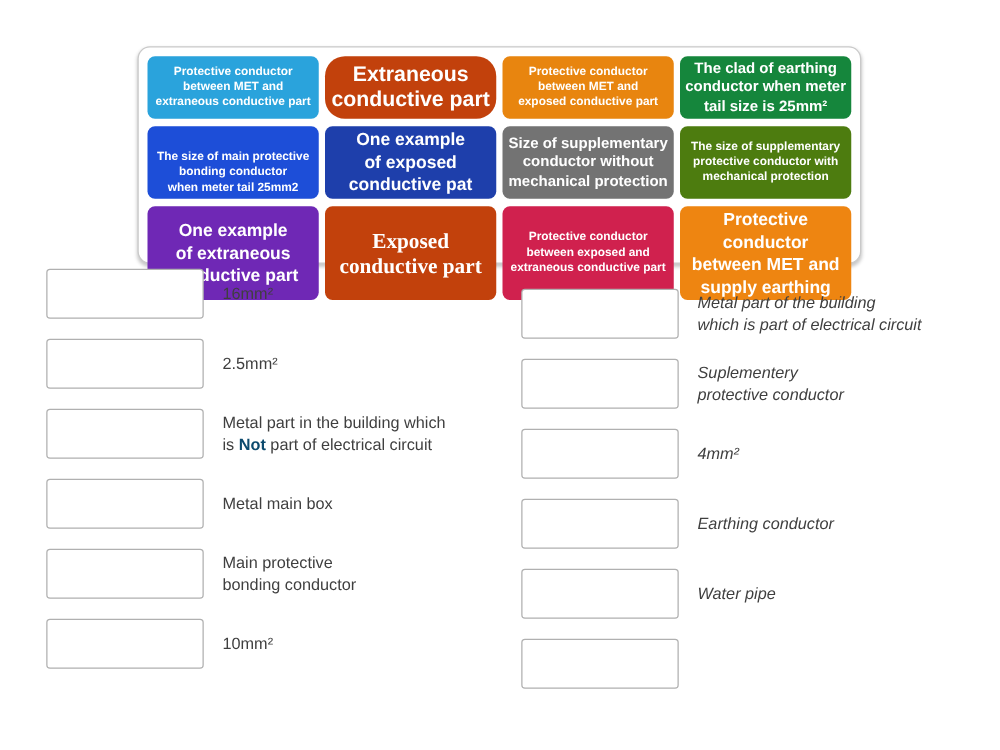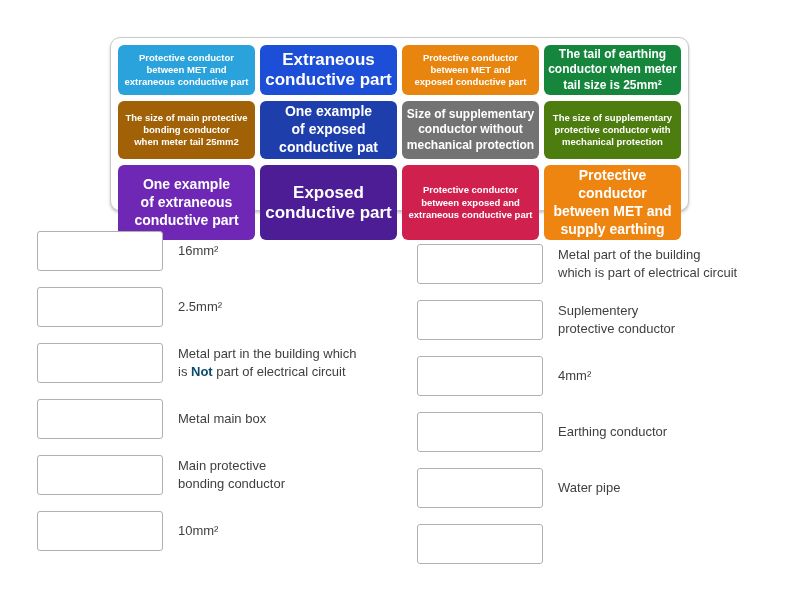--- a/index.html
+++ b/index.html
@@ -16,58 +16,58 @@
     display:flex;flex-direction:column;justify-content:center;align-items:center;
     line-height:1.28;cursor:grab;padding:2px 3px;}
   .tile .ln{display:block;}
   .t-sm{font-size:9.5px;}
   .t-md{font-size:12px;}
   .t-md2{font-size:14px;}
   .t-lg{font-size:17px;line-height:1.15;}
 
   
   .match-col{position:absolute;display:flex;flex-direction:column;gap:16px;}
-  .col-left{left:37px;top:231px;}
-  .col-right{left:417px;top:244px;}
+  .col-left{left:37px;top:215px;}
+  .col-right{left:417px;top:231px;font-style:italic;}
   .match-row{display:flex;align-items:center;height:40px;}
   .drop-slot{width:126px;height:40px;background:#ffffff;border:1px solid #b0b0b0;
     border-radius:3px;flex:0 0 auto;}
   .answer-label{margin-left:15px;font-size:13px;color:#3f3f3f;line-height:1.35;}
   .answer-label .ln{display:block;}
   .answer-label b{font-weight:bold;color:#0c4a6e;}
 </style>
 </head>
 <body>
 
 <div class="tile-panel">
 
   <div class="tile t-sm" style="background-color: rgb(42, 163, 220);">
     <span class="ln">Protective conductor</span>
     <span class="ln">between MET and</span>
     <span class="ln">extraneous conductive part</span>
   </div>
 
-  <div class="tile t-lg" style="background-color: #1d4ed8;">
+  <div class="tile t-lg" style="background-color: #c2410c; border-radius: 16px;">
     <span class="ln">Extraneous</span>
     <span class="ln">conductive part</span>
   </div>
 
   <div class="tile t-sm" style="background-color: rgb(232, 133, 15);">
     <span class="ln">Protective conductor</span>
     <span class="ln">between MET and</span>
     <span class="ln">exposed conductive part</span>
   </div>
 
   <div class="tile t-md" style="background-color: rgb(21, 134, 60);">
-    <span class="ln">The tail of earthing</span>
+    <span class="ln">The clad of earthing</span>
     <span class="ln">conductor when meter</span>
     <span class="ln">tail size is 25mm²</span>
   </div>
 
-  <div class="tile t-sm" style="background-color: #a16207;">
+  <div class="tile t-sm" style="background-color: #1d4ed8; justify-content: flex-end;">
     <span class="ln">The size of main protective</span>
     <span class="ln">bonding conductor</span>
     <span class="ln">when meter tail 25mm2</span>
   </div>
 
   <div class="tile t-md2" style="background-color: rgb(30, 63, 171);">
     <span class="ln">One example</span>
     <span class="ln">of exposed</span>
     <span class="ln">conductive pat</span>
   </div>
@@ -83,21 +83,21 @@
     <span class="ln">protective conductor with</span>
     <span class="ln">mechanical protection</span>
   </div>
 
   <div class="tile t-md2" style="background-color: rgb(111, 40, 181);">
     <span class="ln">One example</span>
     <span class="ln">of extraneous</span>
     <span class="ln">conductive part</span>
   </div>
 
-  <div class="tile t-lg" style="background-color: #4c1d95;">
+  <div class="tile t-lg" style="background-color: #c2410c; font-family: Liberation Serif, serif;">
     <span class="ln">Exposed</span>
     <span class="ln">conductive part</span>
   </div>
 
   <div class="tile t-sm" style="background-color: rgb(208, 33, 78);">
     <span class="ln">Protective conductor</span>
     <span class="ln">between exposed and</span>
     <span class="ln">extraneous conductive part</span>
   </div>
 

